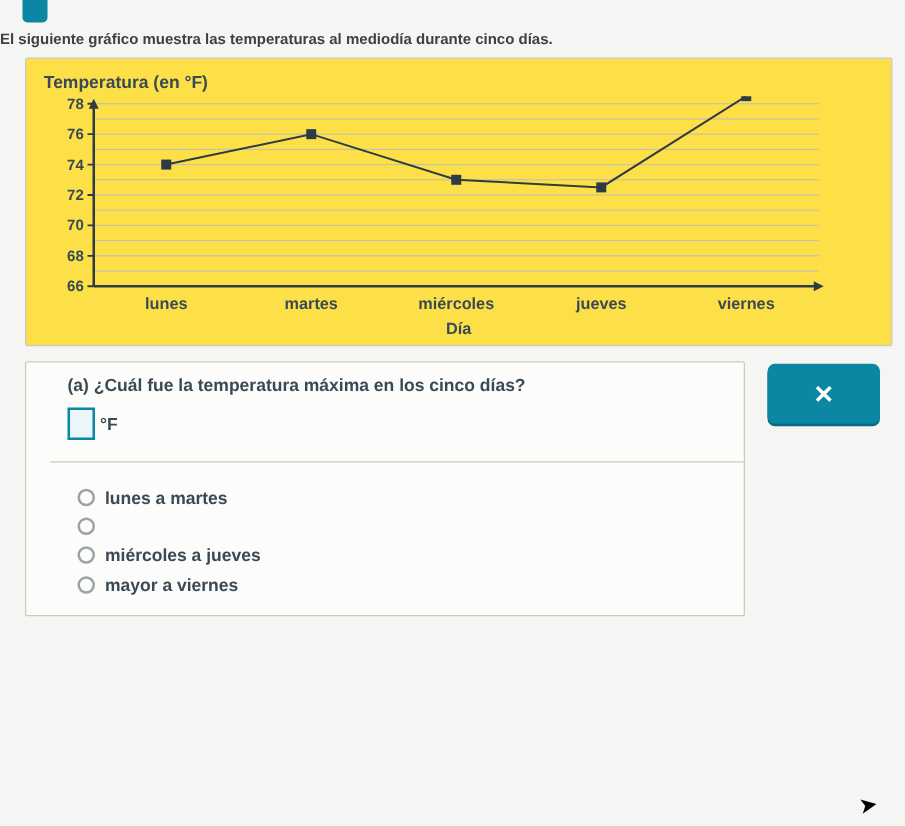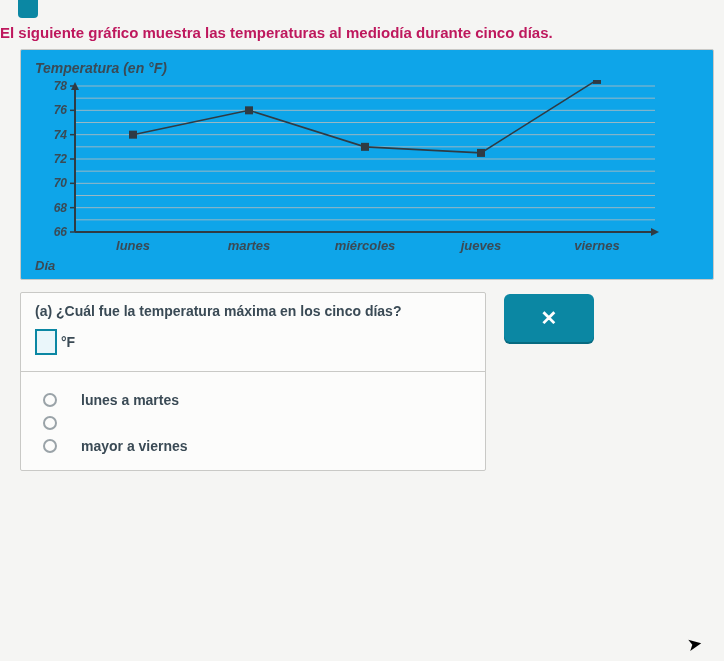--- a/index.html
+++ b/index.html
@@ -15,62 +15,62 @@
     .tab-hint {
       position: absolute;
       top: 0; left: 18px;
       width: 20px; height: 18px;
       background: #0b87a3;
       border-radius: 0 0 4px 4px;
     }
     .prompt {
       margin: 24px 0 8px 0;
       padding: 0 8px 0 0;
-      font-size: 15px;
-      font-weight: bold;
-      color: #be185d;
+      font-size: 12px;
+      font-weight: bold;
+      color: #404040;
     }
     .chart-panel {
       margin: 8px 10px 12px 20px;
       padding: 10px 14px 6px 14px;
-      background: #0ea5e9;
+      background: #fde047;
       border: 1px solid #c9c9c6;
       border-radius: 2px;
-      font-style: italic;
     }
     .chart-title {
       font-size: 14px;
       font-weight: bold;
       color: #3a4a55;
       margin-bottom: 4px;
     }
     .chart-wrap {
       position: relative;
       width: 640px;
       height: 180px;
     }
     .chart-wrap svg { display: block; }
     .axis-label-x {
-      text-align: left;
+      text-align: center;
       font-size: 13px;
       font-weight: bold;
       color: #3a4a55;
       margin-top: -2px;
     }
     .qa-row {
       display: flex;
       align-items: flex-start;
       gap: 18px;
       margin: 10px 10px 0 20px;
     }
     .qa-panel {
       background: #fcfcfb;
       border: 1px solid #c9c9c6;
       border-radius: 2px;
-      width: 466px;
+      width: 576px;
+      padding-left: 19px;
     }
     .qa-section {
       padding: 10px 14px 12px 14px;
       border-bottom: 1px solid #c9c9c6;
     }
     .qa-section:last-child { border-bottom: none; }
     .qa-text {
       font-size: 14px;
       color: #3a4a55;
       font-weight: 600;
@@ -89,21 +89,21 @@
     }
     .unit {
       font-size: 14px;
       font-weight: bold;
       color: #3a4a55;
     }
     .options { margin-top: 6px; }
     .option {
       display: flex;
       align-items: center;
-      gap: 24px;
+      gap: 8px;
       padding: 4px 0 4px 8px;
       font-size: 14px;
       color: #3a4a55;
       font-weight: 600;
     }
     .radio {
       width: 14px; height: 14px;
       border: 2px solid #9aa3a8;
       border-radius: 50%;
       flex-shrink: 0;
@@ -221,20 +221,24 @@
       <div class="options" id="options-b">
           <div class="option">
             <span class="radio"></span>
             <span>lunes a martes</span>
           </div>
           <div class="option">
             <span class="radio"></span>
           </div>
           <div class="option">
             <span class="radio"></span>
+            <span>miércoles a jueves</span>
+          </div>
+          <div class="option">
+            <span class="radio"></span>
             <span>mayor a viernes</span>
           </div>
         </div>
     </div>
 
   </div>
 
   <div class="side-buttons">
     <div class="btn-x">
       <span>✕</span>

